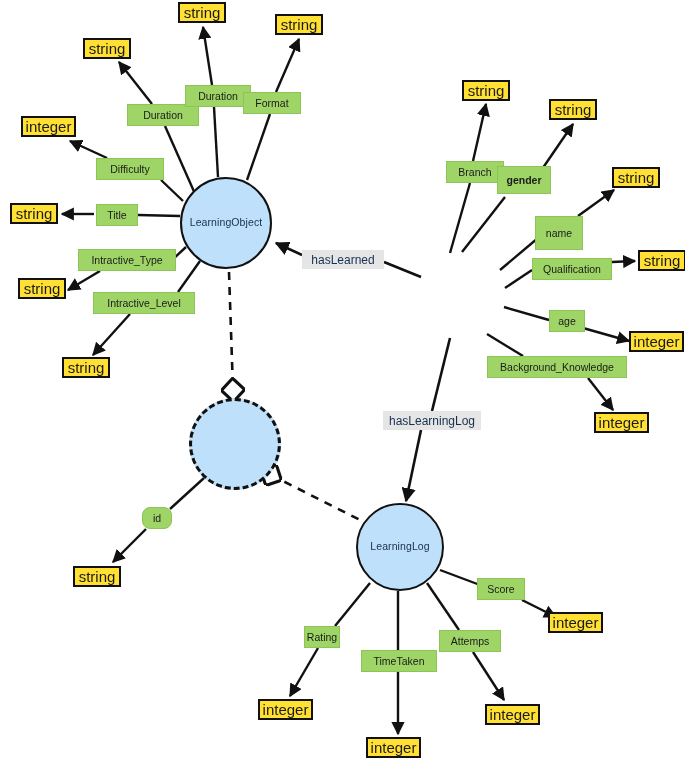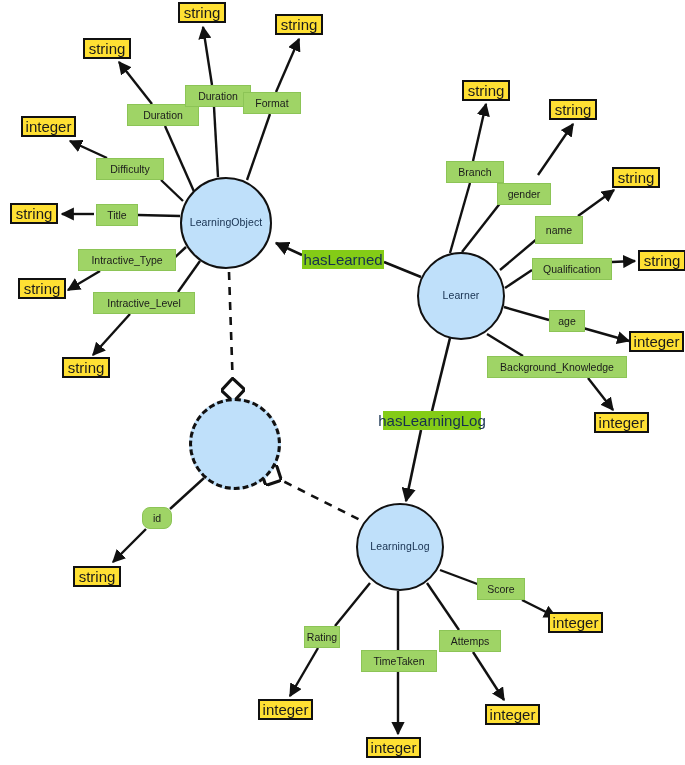--- a/index.html
+++ b/index.html
@@ -60,24 +60,24 @@
     padding: 0 4px;
   }
   .datatype {
     background: #ffe033;
     border: 2px solid #111111;
     color: #1b1b1b;
     font-size: 15px;
     padding: 7px 3px;
   }
   .rel {
-    background: #84cc16;
+    background: #e5e5e5;
     border: none;
     color: #16304f;
-    font-size: 15px;
+    font-size: 12px;
     padding: 0 20px;
   }
 </style>
 </head>
 <body>
 
 <div id="diagram-root">
 
   <svg id="edges" viewBox="0 0 685 765" xmlns="http://www.w3.org/2000/svg">
     <defs>
@@ -158,23 +158,20 @@
     <g stroke="#111111" stroke-width="2.6" fill="none" stroke-dasharray="8 7">
       <line x1="229" y1="272" x2="233" y2="390" marker-end="url(#diamond)"></line>
       <line x1="271" y1="475" x2="362" y2="521" marker-start="url(#diamond)"></line>
     </g>
   </svg>
 
   <div class="node-class" style="left:180px; top:177px; width:92px; height:92px;justify-content:center;">
     <span>LearningObject</span>
   </div>
 
-  <div class="node-class" style="left:417px; top:252px; width:88px; height:88px;">
-    <span>Learner</span>
-  </div>
 
   <div class="node-class dashed" style="left:189px; top:398px; width:92px; height:92px;">
     <span></span>
   </div>
 
   <div class="node-class" style="left:356px; top:503px; width:88px; height:88px;">
     <span>LearningLog</span>
   </div>
 
   <div class="box rel" style="left:302px; top:250px; width:82px; height:19px;">
@@ -202,24 +199,24 @@
   <div class="box prop" style="left:78px; top:249px; width:98px; height:22px;">
     <span>Intractive_Type</span>
   </div>
   <div class="box prop" style="left:93px; top:292px; width:102px; height:22px;">
     <span>Intractive_Level</span>
   </div>
 
   <div class="box prop" style="left:446px; top:161px; width:58px; height:22px;">
     <span>Branch</span>
   </div>
-  <div class="box prop" style="left:497px; top:183px; width:54px; height:22px;">
+  <div class="box prop" style="left:497px; top:166px; width:54px; height:28px;font-weight:bold;">
     <span>gender</span>
   </div>
-  <div class="box prop" style="left:535px; top:216px; width:48px; height:28px;">
+  <div class="box prop" style="left:535px; top:216px; width:48px; height:34px;">
     <span>name</span>
   </div>
   <div class="box prop" style="left:532px; top:258px; width:80px; height:22px;">
     <span>Qualification</span>
   </div>
   <div class="box prop" style="left:549px; top:310px; width:36px; height:22px;">
     <span>age</span>
   </div>
   <div class="box prop" style="left:487px; top:356px; width:140px; height:22px;">
     <span>Background_Knowledge</span>

